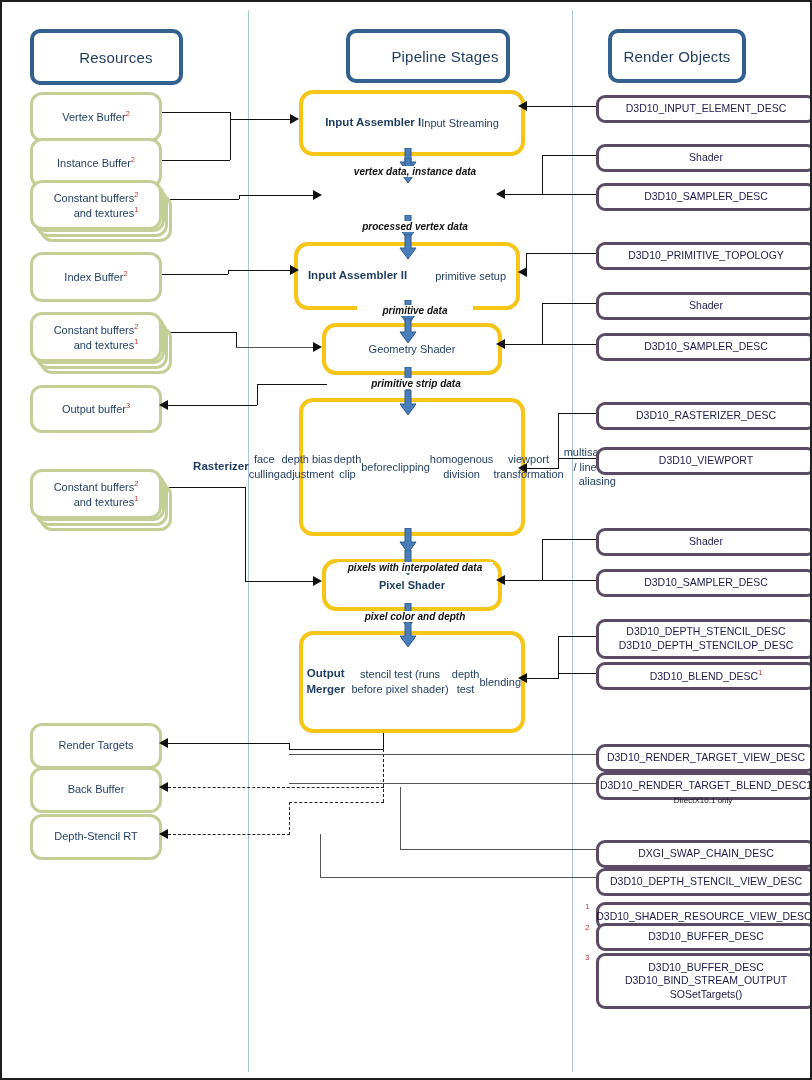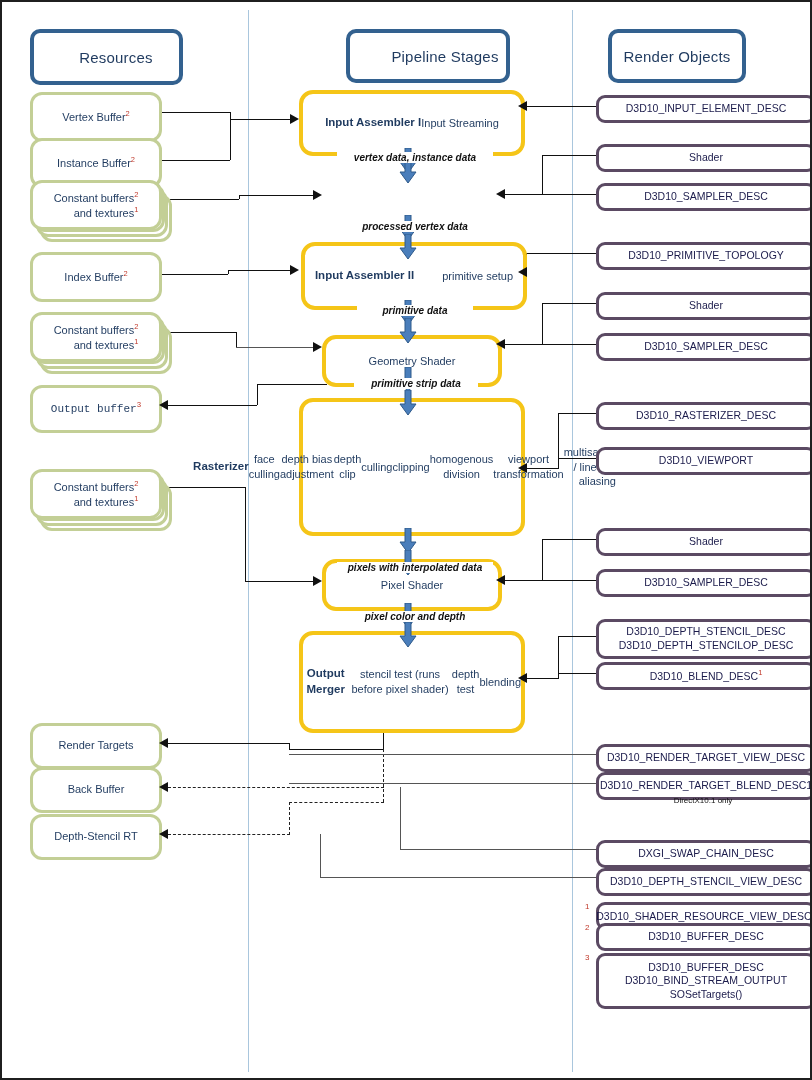--- a/index.html
+++ b/index.html
@@ -107,21 +107,21 @@
     <div class="sh" style="left:6px;top:9px;width:126px;height:42px;"></div>
     <div class="sh" style="left:3px;top:4px;width:126px;height:42px;"></div>
   </div>
   <div class="res" style="left:28px;top:310px;width:126px;height:44px;">
     <span>
       <span>Constant buffers</span><sup class="r">2</sup><br>
       <span>and textures</span><sup class="r">1</sup>
     </span>
   </div>
 
-  <div class="res" style="left:28px;top:383px;width:126px;height:42px;font-family:Liberation Mono, monospace;">
+  <div class="res" style="left:28px;top:383px;width:126px;height:42px;">
     <span><span>Output buffer</span><sup class="r">3</sup></span>
   </div>
 
   <div class="resstack" style="left:28px;top:467px;width:138px;height:58px;">
     <div class="sh" style="left:10px;top:14px;width:126px;height:42px;"></div>
     <div class="sh" style="left:6px;top:9px;width:126px;height:42px;"></div>
     <div class="sh" style="left:3px;top:4px;width:126px;height:42px;"></div>
   </div>
   <div class="res" style="left:28px;top:467px;width:126px;height:44px;">
     <span>
@@ -139,42 +139,42 @@
   <div class="res" style="left:28px;top:812px;width:126px;height:40px;">
     <span>Depth-Stencil RT</span>
   </div>
 
   <div class="stage" style="left:297px;top:88px;width:218px;height:58px;">
     <div class="t">Input Assembler I</div>
     <div>Input Streaming</div>
   </div>
 
 
-  <div class="stage" style="left:299px;top:240px;width:218px;height:60px;gap:28px;">
+  <div class="stage" style="left:292px;top:240px;width:218px;height:60px;gap:28px;">
     <div class="t">Input Assembler II</div>
     <div>primitive setup</div>
   </div>
 
-  <div class="stage" style="left:320px;top:333px;width:172px;height:44px;align-items:center;">
+  <div class="stage" style="left:320px;top:321px;width:172px;height:44px;align-items:center;">
     <div>Geometry Shader</div>
   </div>
 
   <div class="stage" style="left:297px;top:396px;width:218px;height:130px;">
     <div class="t">Rasterizer</div>
     <div>face culling</div>
     <div>depth bias adjustment</div>
     <div>depth clip</div>
-    <div>culling</div>
+    <div>before</div>
     <div>clipping</div>
     <div>homogenous division</div>
     <div>viewport transformation</div>
     <div>multisampling / line anti-aliasing</div>
   </div>
 
-  <div class="stage" style="left:320px;top:557px;width:172px;height:44px;">
+  <div class="stage" style="left:320px;top:557px;width:172px;height:44px;font-weight:bold;">
     <div>Pixel Shader</div>
   </div>
 
   <div class="stage" style="left:297px;top:629px;width:218px;height:94px;">
     <div class="t">Output Merger</div>
     <div>stencil test (runs before pixel shader)</div>
     <div>depth test</div>
     <div>blending</div>
   </div>
 
@@ -220,21 +220,21 @@
       </svg></div>
   <div class="darr" style="left:397px;top:601px;">
     <svg width="18" height="26" viewBox="0 0 18 26">
         <polygon points="6,0 12,0 12,14 17,14 9,25 1,14 6,14" fill="#4a7ebb" stroke="#2f5a8a" stroke-width="1"></polygon>
       </svg></div>
   <div class="darr" style="left:397px;top:620px;">
     <svg width="18" height="26" viewBox="0 0 18 26">
         <polygon points="6,0 12,0 12,14 17,14 9,25 1,14 6,14" fill="#4a7ebb" stroke="#2f5a8a" stroke-width="1"></polygon>
       </svg></div>
 
-  <div class="flab" style="left:335px;top:150px;width:150px;">vertex data, instance data</div>
+  <div class="flab" style="left:335px;top:164px;width:150px;">vertex data, instance data</div>
   <div class="flab" style="left:345px;top:219px;width:130px;">processed vertex data</div>
   <div class="flab" style="left:355px;top:303px;width:110px;">primitive data</div>
   <div class="flab" style="left:352px;top:376px;width:118px;">primitive strip data</div>
   <div class="flab" style="left:335px;top:560px;width:150px;">pixels with interpolated data</div>
   <div class="flab" style="left:345px;top:609px;width:130px;">pixel color and depth</div>
 
   <div class="obj" style="left:594px;top:93px;width:214px;height:22px;">
     <div>D3D10_INPUT_ELEMENT_DESC</div>
     </div>
 

